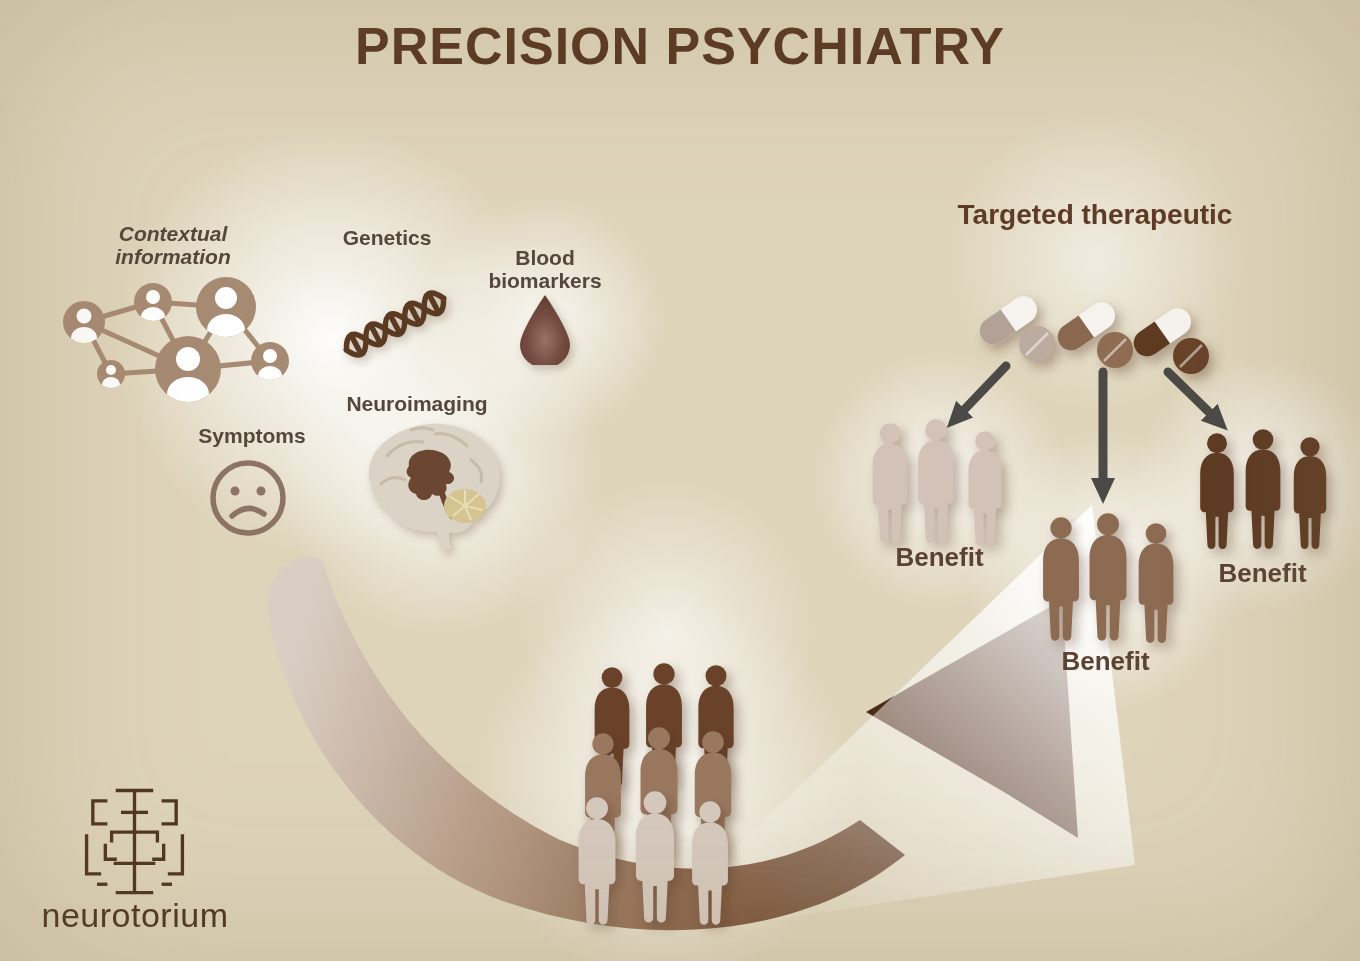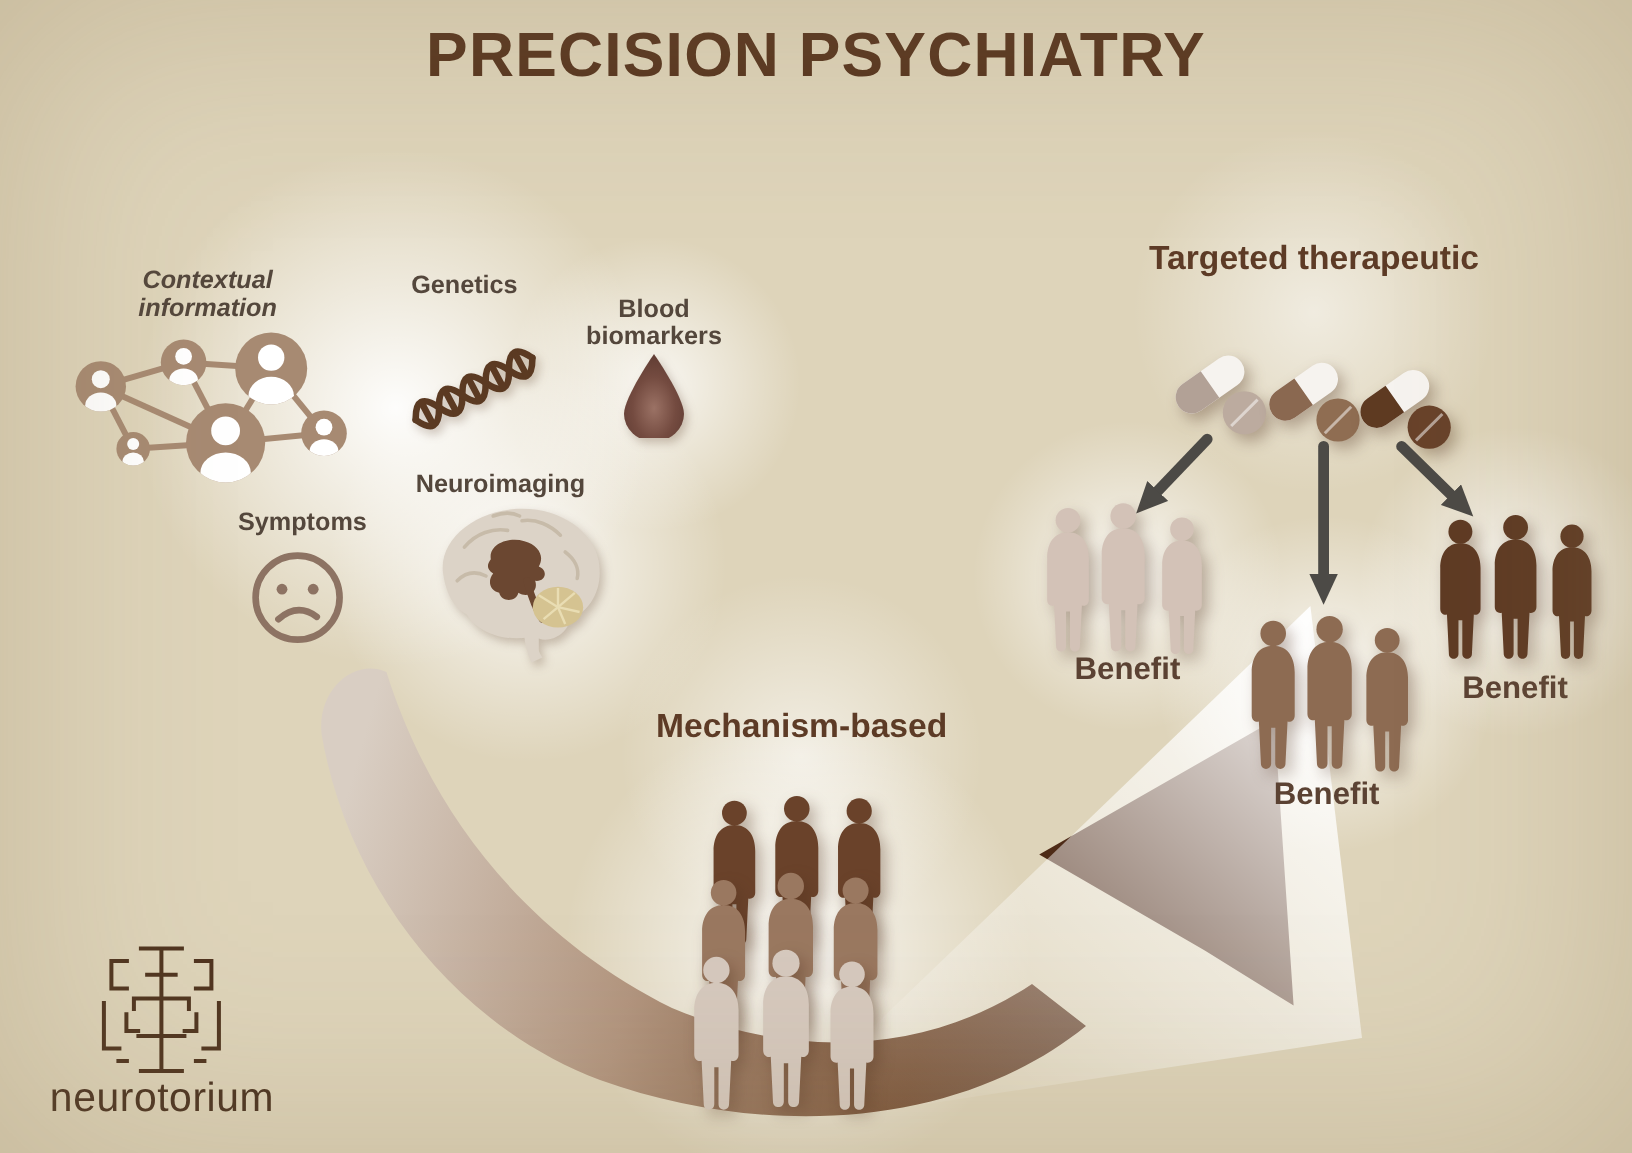--- a/index.html
+++ b/index.html
@@ -261,21 +261,20 @@
   <svg class="abs shadowed" style="left:1190px;top:428px;" width="150" height="125" viewBox="0 0 150 125">
     <g fill="#5e3a23">
       <use href="#person" x="0" y="0" width="50" height="120" transform="translate(2,4)"></use>
       <use href="#person" x="0" y="0" width="54" height="124" transform="translate(46,0)"></use>
       <use href="#person" x="0" y="0" width="52" height="116" transform="translate(94,8)"></use>
     </g>
   </svg>
   <div class="abs benefit" style="left:1185px;top:558px;width:155px;">Benefit</div>
 
   <div class="abs heading" style="left:468px;top:588px;width:400px;">
-    <div>Mechanism-based</div>
   </div>
 
   <svg class="abs shadowed" style="left:582px;top:662px;" width="170" height="130" viewBox="0 0 170 130">
     <g fill="#6a422a">
       <use href="#person" x="0" y="0" width="52" height="124" transform="translate(4,4)"></use>
       <use href="#person" x="0" y="0" width="56" height="128" transform="translate(54,0)"></use>
       <use href="#person" x="0" y="0" width="56" height="126" transform="translate(106,2)"></use>
     </g>
   </svg>
   <svg class="abs shadowed" style="left:572px;top:726px;" width="180" height="135" viewBox="0 0 180 135">

